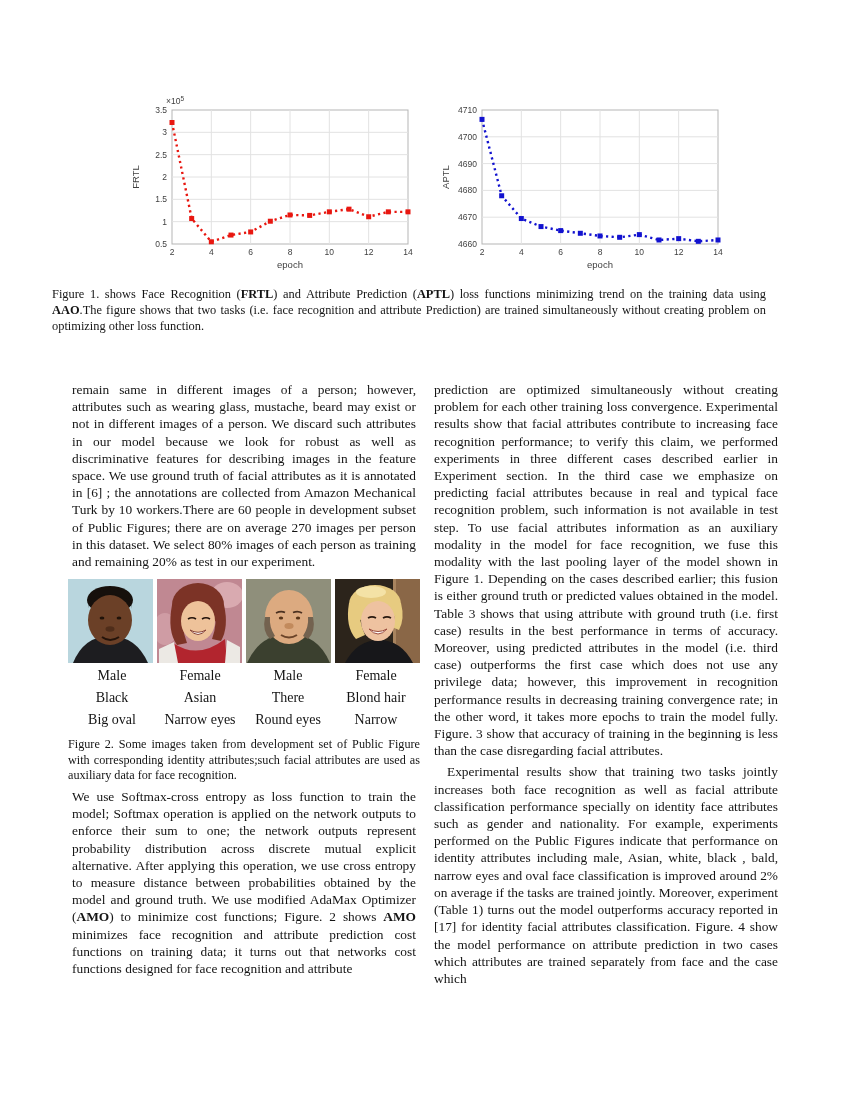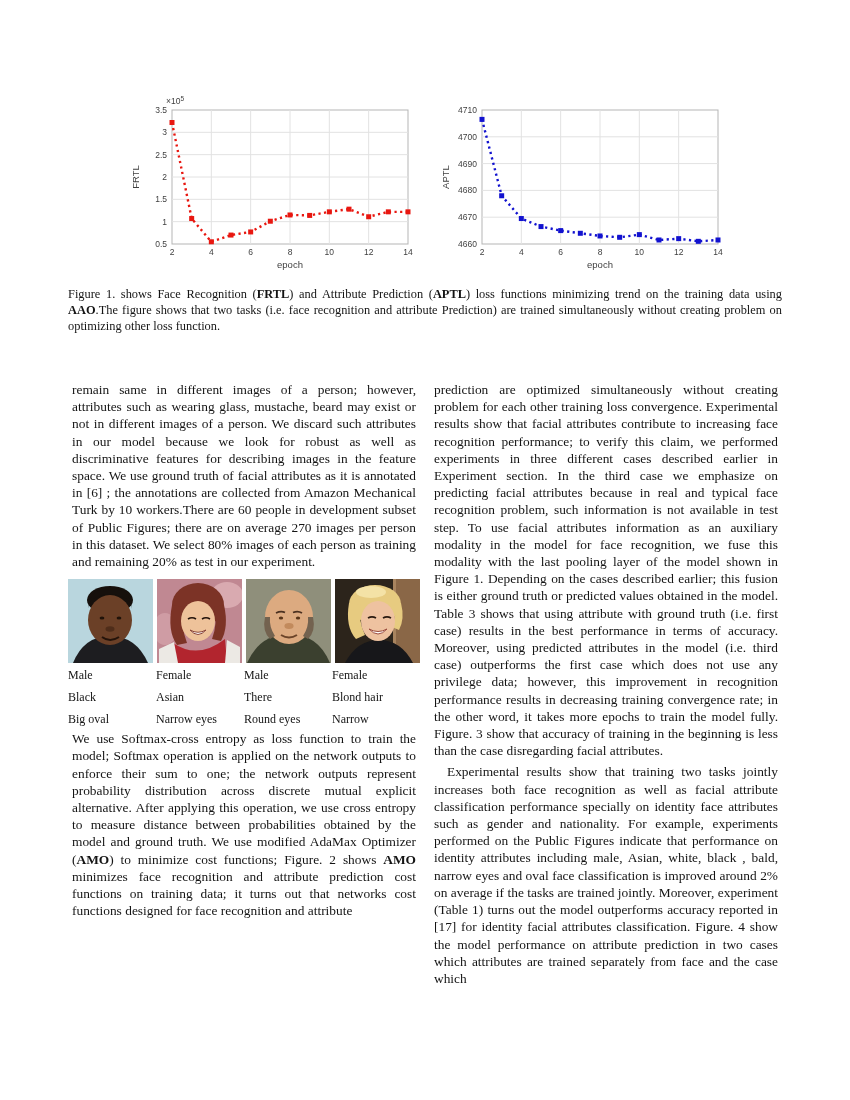--- a/index.html
+++ b/index.html
@@ -1,32 +1,32 @@
 <!DOCTYPE html>
 <html lang="en"><head>
 <meta charset="utf-8">
 <style>
   html,body{margin:0;padding:0;background:#ffffff;}
   .page{position:relative;width:850px;height:1100px;background:#ffffff;
         font-family:"Liberation Serif",serif;color:#141414;overflow:hidden;}
   .chart{position:absolute;width:292px;height:184px;}
   #chart1{left:126px;top:92px;}
   #chart2{left:436px;top:92px;}
-  .fig1-caption{position:absolute;left:68px;top:287px;width:714px;
+  .fig1-caption{position:absolute;left:52px;top:287px;width:714px;
         font-size:12.4px;line-height:15.8px;text-align:justify;}
   .col{position:absolute;top:377px;width:352px;font-size:13.4px;line-height:17.2px;
         text-align:justify;}
   .col p{margin:4px;}
   .col-left{left:68px;}
   .col-right{left:430px;}
   .fig2-images{margin-top:9px;display:flex;gap:4px;}
   .portrait{width:85px;height:84px;overflow:hidden;}
   .portrait svg{display:block;}
   .fig2-labels{margin-top:6px;display:grid;grid-template-columns:repeat(4,1fr);
-        row-gap:9px;font-size:12px;line-height:13px;text-align:left;}
+        row-gap:9px;font-size:14px;line-height:13px;text-align:center;}
   .fig2-caption{margin-top:11px;font-size:12.2px;line-height:15.6px;text-align:justify;}
   .para2{margin-top:12px;}
   .indent{text-indent:13px;}
   svg text{font-family:"Liberation Sans","DejaVu Sans",sans-serif;fill:#3f3f3f;}
 </style>
 </head>
 <body>
 
 <div class="page">
 
@@ -194,20 +194,21 @@
       <span>Black</span>
       <span>Asian</span>
       <span>There</span>
       <span>Blond hair</span>
       <span>Big oval</span>
       <span>Narrow eyes</span>
       <span>Round eyes</span>
       <span>Narrow</span>
     </div>
 
+    <div class="fig2-caption">Figure 2. Some images taken from development set of Public Figure with corresponding identity attributes;such facial attributes are used as auxiliary data for face recognition.</div>
 
     <p class="para2">We use Softmax-cross entropy as loss function to train the model; Softmax operation is applied on the network outputs to enforce their sum to one; the network outputs represent probability distribution across discrete mutual explicit alternative. After applying this operation, we use cross entropy to measure distance between probabilities obtained by the model and ground truth. We use modified AdaMax Optimizer (<b>AMO</b>) to minimize cost functions; Figure. 2 shows <b>AMO</b> minimizes face recognition and attribute prediction cost functions on training data; it turns out that networks cost functions designed for face recognition and attribute</p>
   </div>
 
   <div class="col col-right">
     <p>prediction are optimized simultaneously without creating problem for each other training loss convergence. Experimental results show that facial attributes contribute to increasing face recognition performance; to verify this claim, we performed experiments in three different cases described earlier in Experiment section. In the third case we emphasize on predicting facial attributes because in real and typical face recognition problem, such information is not available in test step. To use facial attributes information as an auxiliary modality in the model for face recognition, we fuse this modality with the last pooling layer of the model shown in Figure 1. Depending on the cases described earlier; this fusion is either ground truth or predicted values obtained in the model. Table 3 shows that using attribute with ground truth (i.e. first case) results in the best performance in terms of accuracy. Moreover, using predicted attributes in the model (i.e. third case) outperforms the first case which does not use any privilege data; however, this improvement in recognition performance results in decreasing training convergence rate; in the other word, it takes more epochs to train the model fully. Figure. 3 show that accuracy of training in the beginning is less than the case disregarding facial attributes.</p>
     <p class="para2 indent">Experimental results show that training two tasks jointly increases both face recognition as well as facial attribute classification performance specially on identity face attributes such as gender and nationality. For example, experiments performed on the Public Figures indicate that performance on identity attributes including male, Asian, white, black , bald, narrow eyes and oval face classification is improved around 2% on average if the tasks are trained jointly. Moreover, experiment (Table 1) turns out the model outperforms accuracy reported in [17] for identity facial attributes classification. Figure. 4 show the model performance on attribute prediction in two cases which attributes are trained separately from face and the case which</p>
   </div>
 
 </div>

